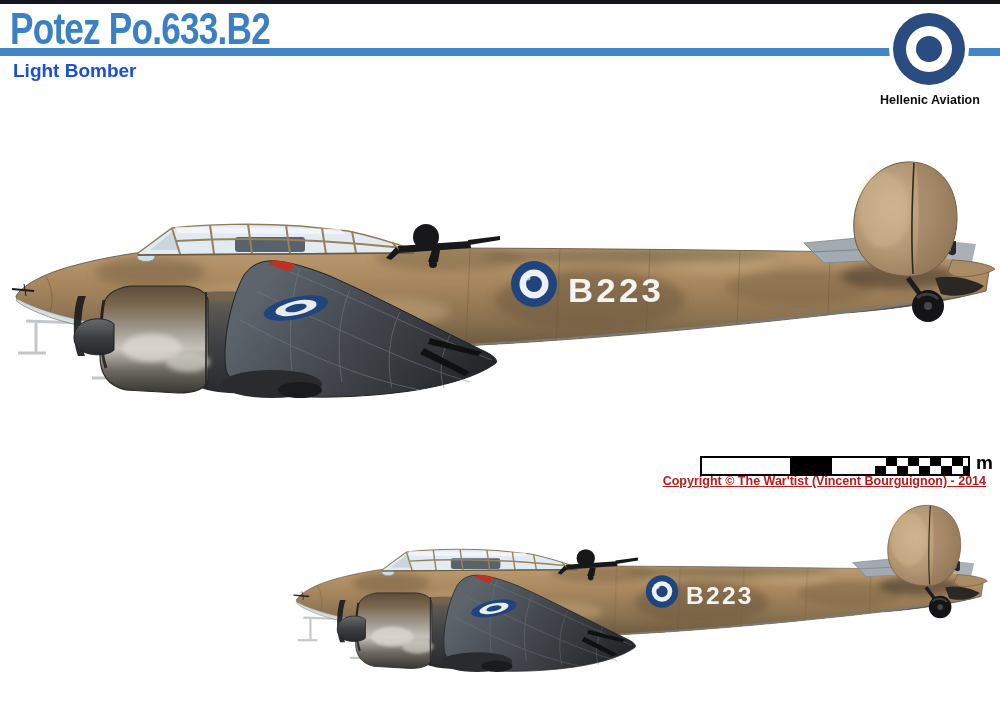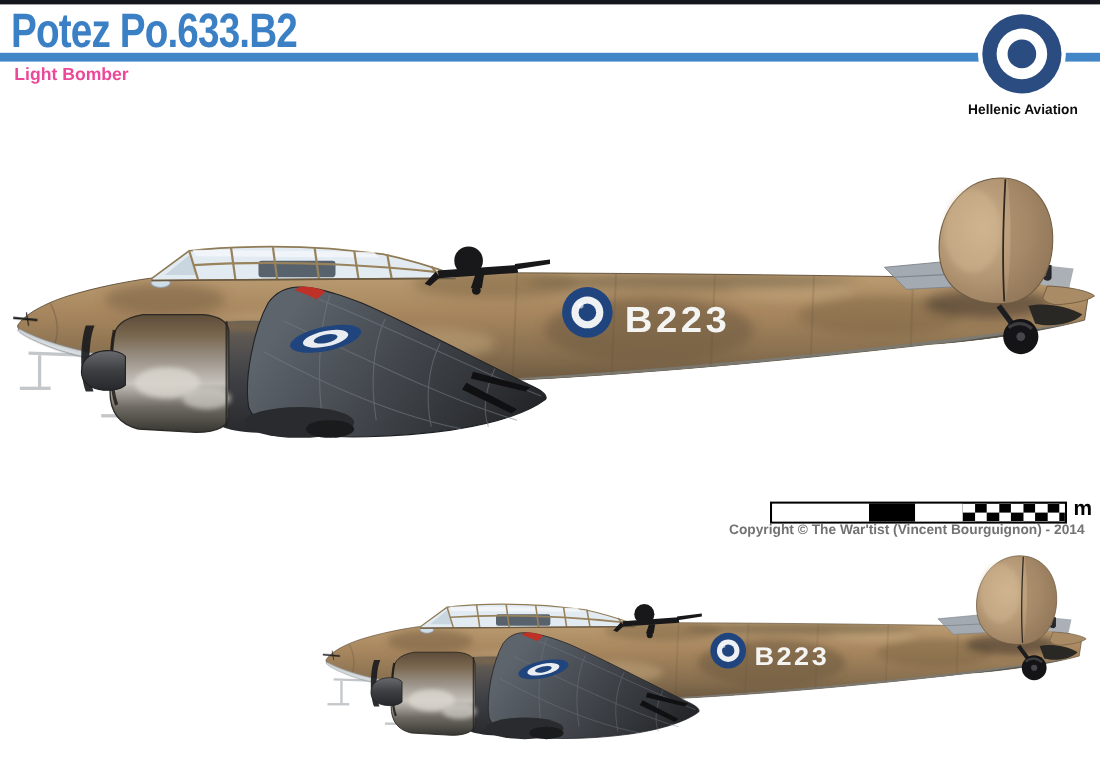--- a/index.html
+++ b/index.html
@@ -7,21 +7,21 @@
     width:1000px;height:712px;position:relative;background:#ffffff;
     font-family:"Liberation Sans",sans-serif;overflow:hidden;
   }
   .abs{position:absolute;}
   .top-strip{left:0;top:0;width:1000px;height:4px;background:#15151d;}
   .page-title{
     left:10px;top:4px;font-size:44px;font-weight:bold;color:#3b80c5;
     letter-spacing:-1px;transform:scale(0.8,1);transform-origin:left top;white-space:nowrap;
   }
   .blue-bar{left:0;top:48px;width:1000px;height:8px;background:#4286c7;}
-  .subtitle{left:13px;top:60px;font-size:16px;font-weight:bold;color:#ec4899;}
+  .subtitle{left:13px;top:60px;font-size:19px;font-weight:bold;color:#1d4ed8;}
   .hellenic-roundel{
     left:893px;top:13px;width:72px;height:72px;border-radius:50%;
     background:#2b4c80;box-shadow:0 0 0 4px #ffffff;
     display:flex;align-items:center;justify-content:center;
   }
   .hellenic-roundel .ring{
     width:46px;height:46px;border-radius:50%;background:#ffffff;
     display:flex;align-items:center;justify-content:center;
   }
   .hellenic-roundel .dot{width:26px;height:26px;border-radius:50%;background:#2b4c80;}
@@ -36,21 +36,21 @@
   .seg-w1{width:88px;background:#fff;}
   .seg-b{width:42px;background:#000;}
   .seg-w2{width:43px;background:#fff;}
   .seg-check{
     flex:1;
     background:conic-gradient(#000 0 25%, #fff 0 50%, #000 0 75%, #fff 0);
     background-size:22px 16px;background-position:0 0;
   }
   .scale-unit{left:976px;top:452px;font-size:19px;font-weight:bold;color:#000;}
   .copyright{
-    right:14px;top:474px;font-size:12.5px;font-weight:bold;color:#737373;white-space:nowrap;
+    right:14px;top:474px;font-size:12.5px;font-weight:bold;color:#b91c1c;white-space:nowrap;text-decoration:underline;
   }
 </style>
 </head>
 <body>
 
 <div class="abs top-strip"></div>
 <div class="abs page-title">Potez Po.633.B2</div>
 <div class="abs blue-bar"></div>
 <div class="abs subtitle">Light Bomber</div>
 <div class="abs hellenic-roundel">

